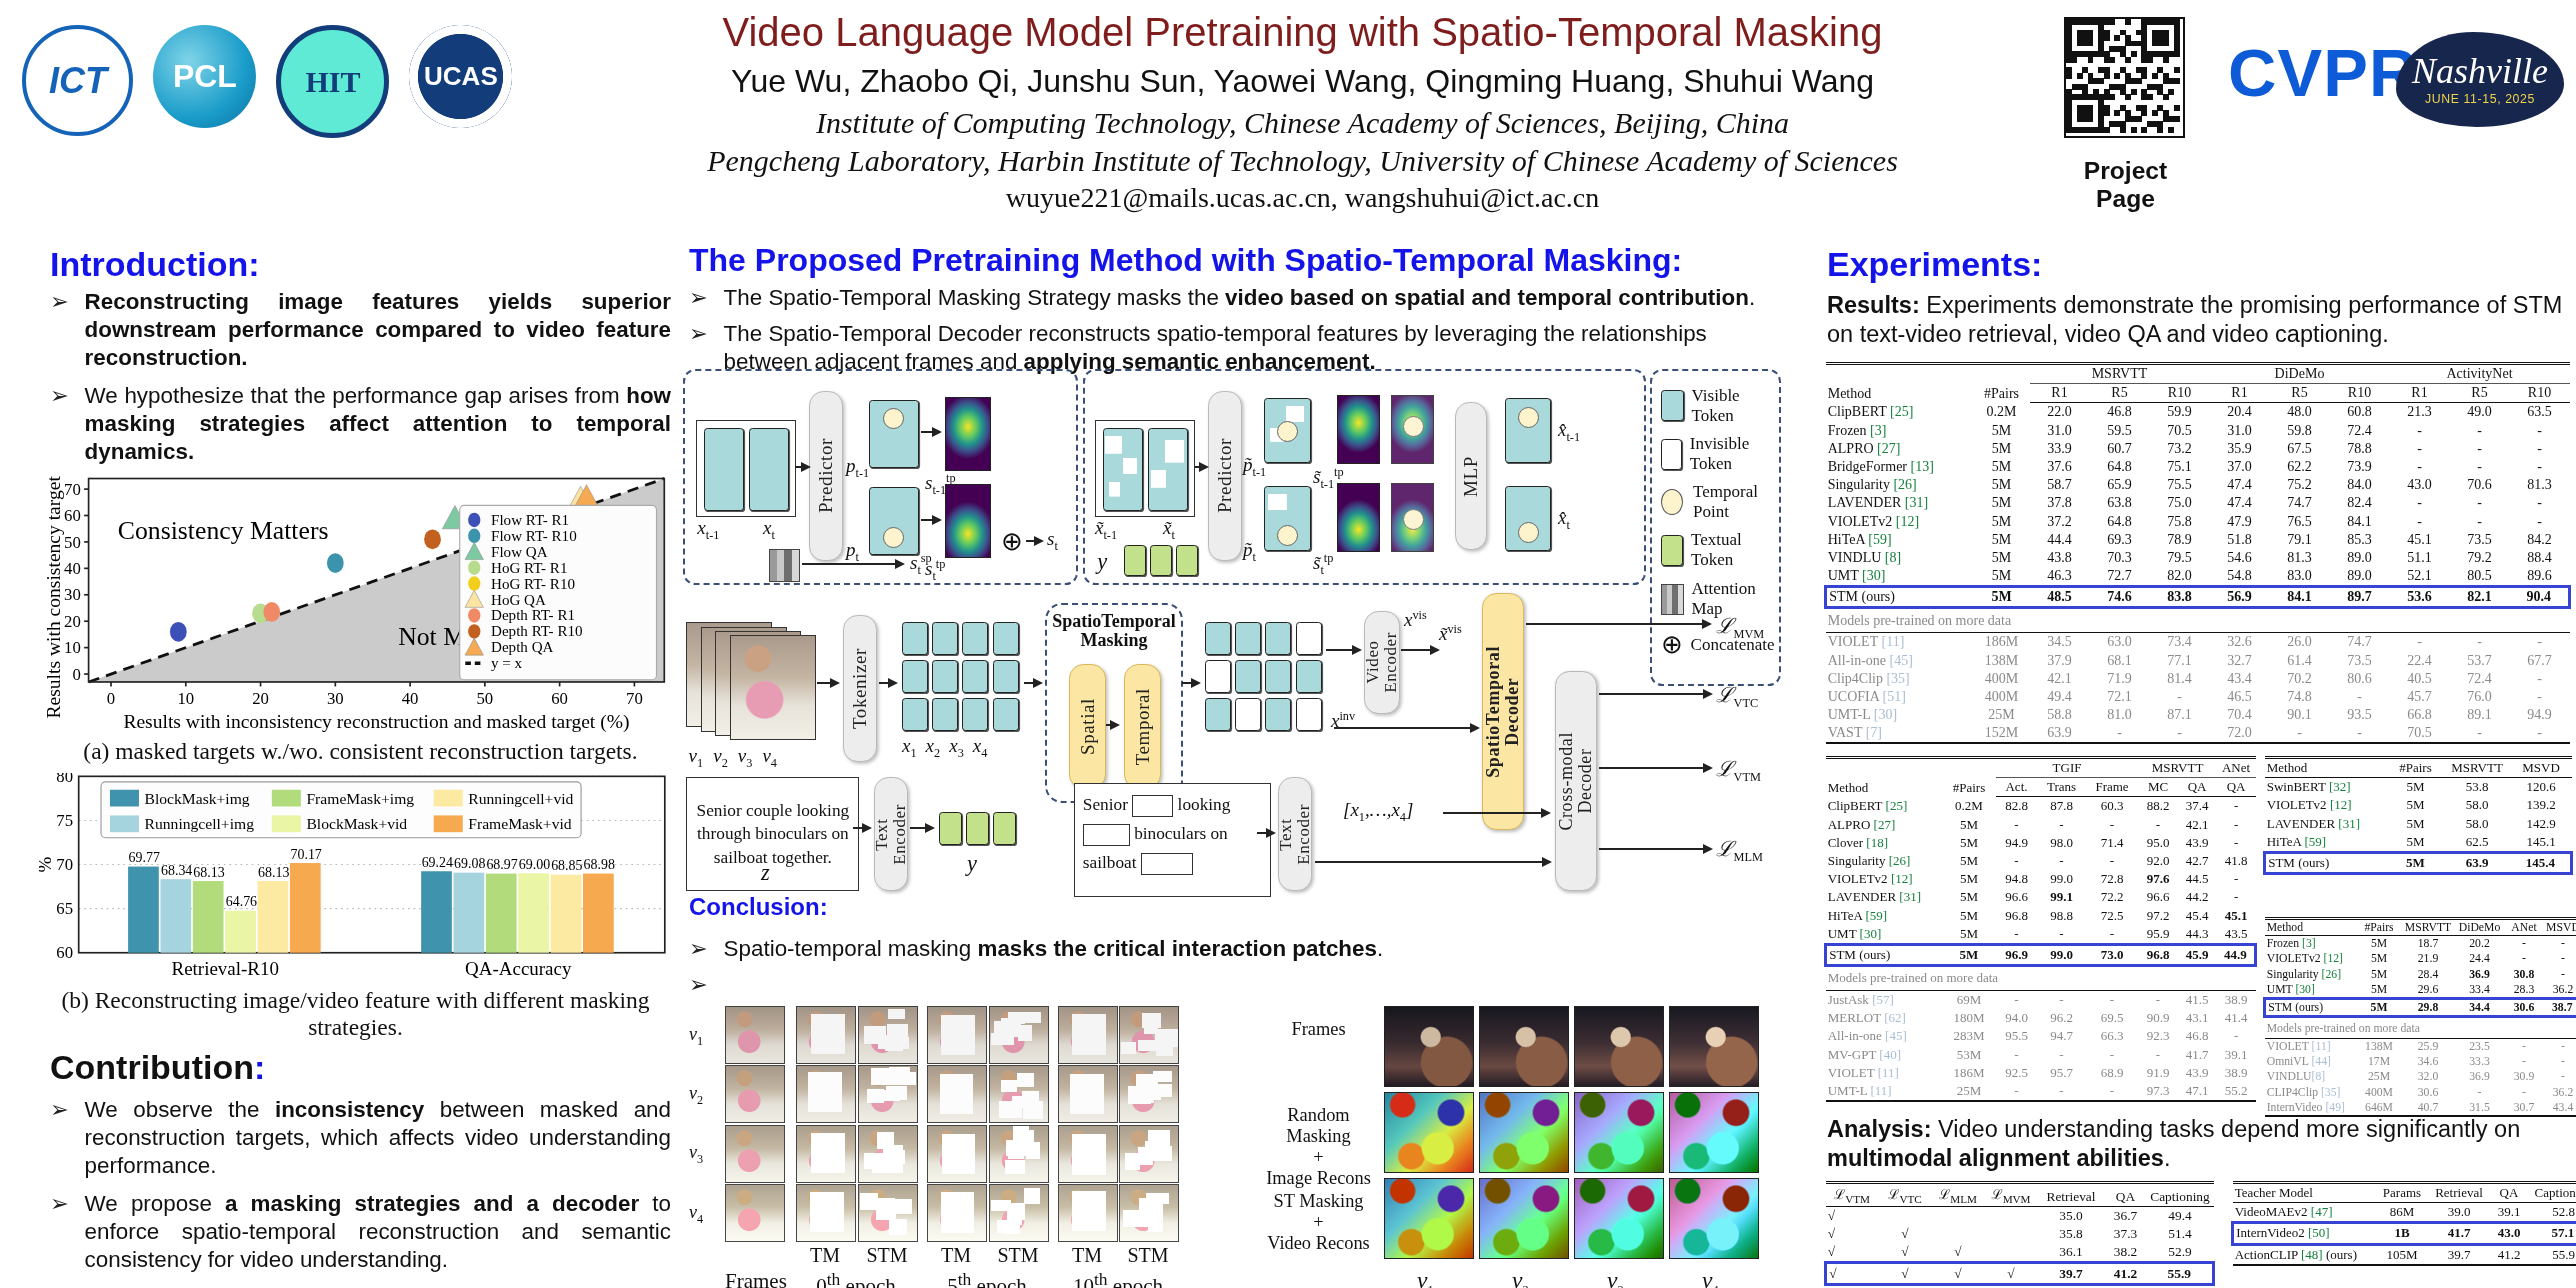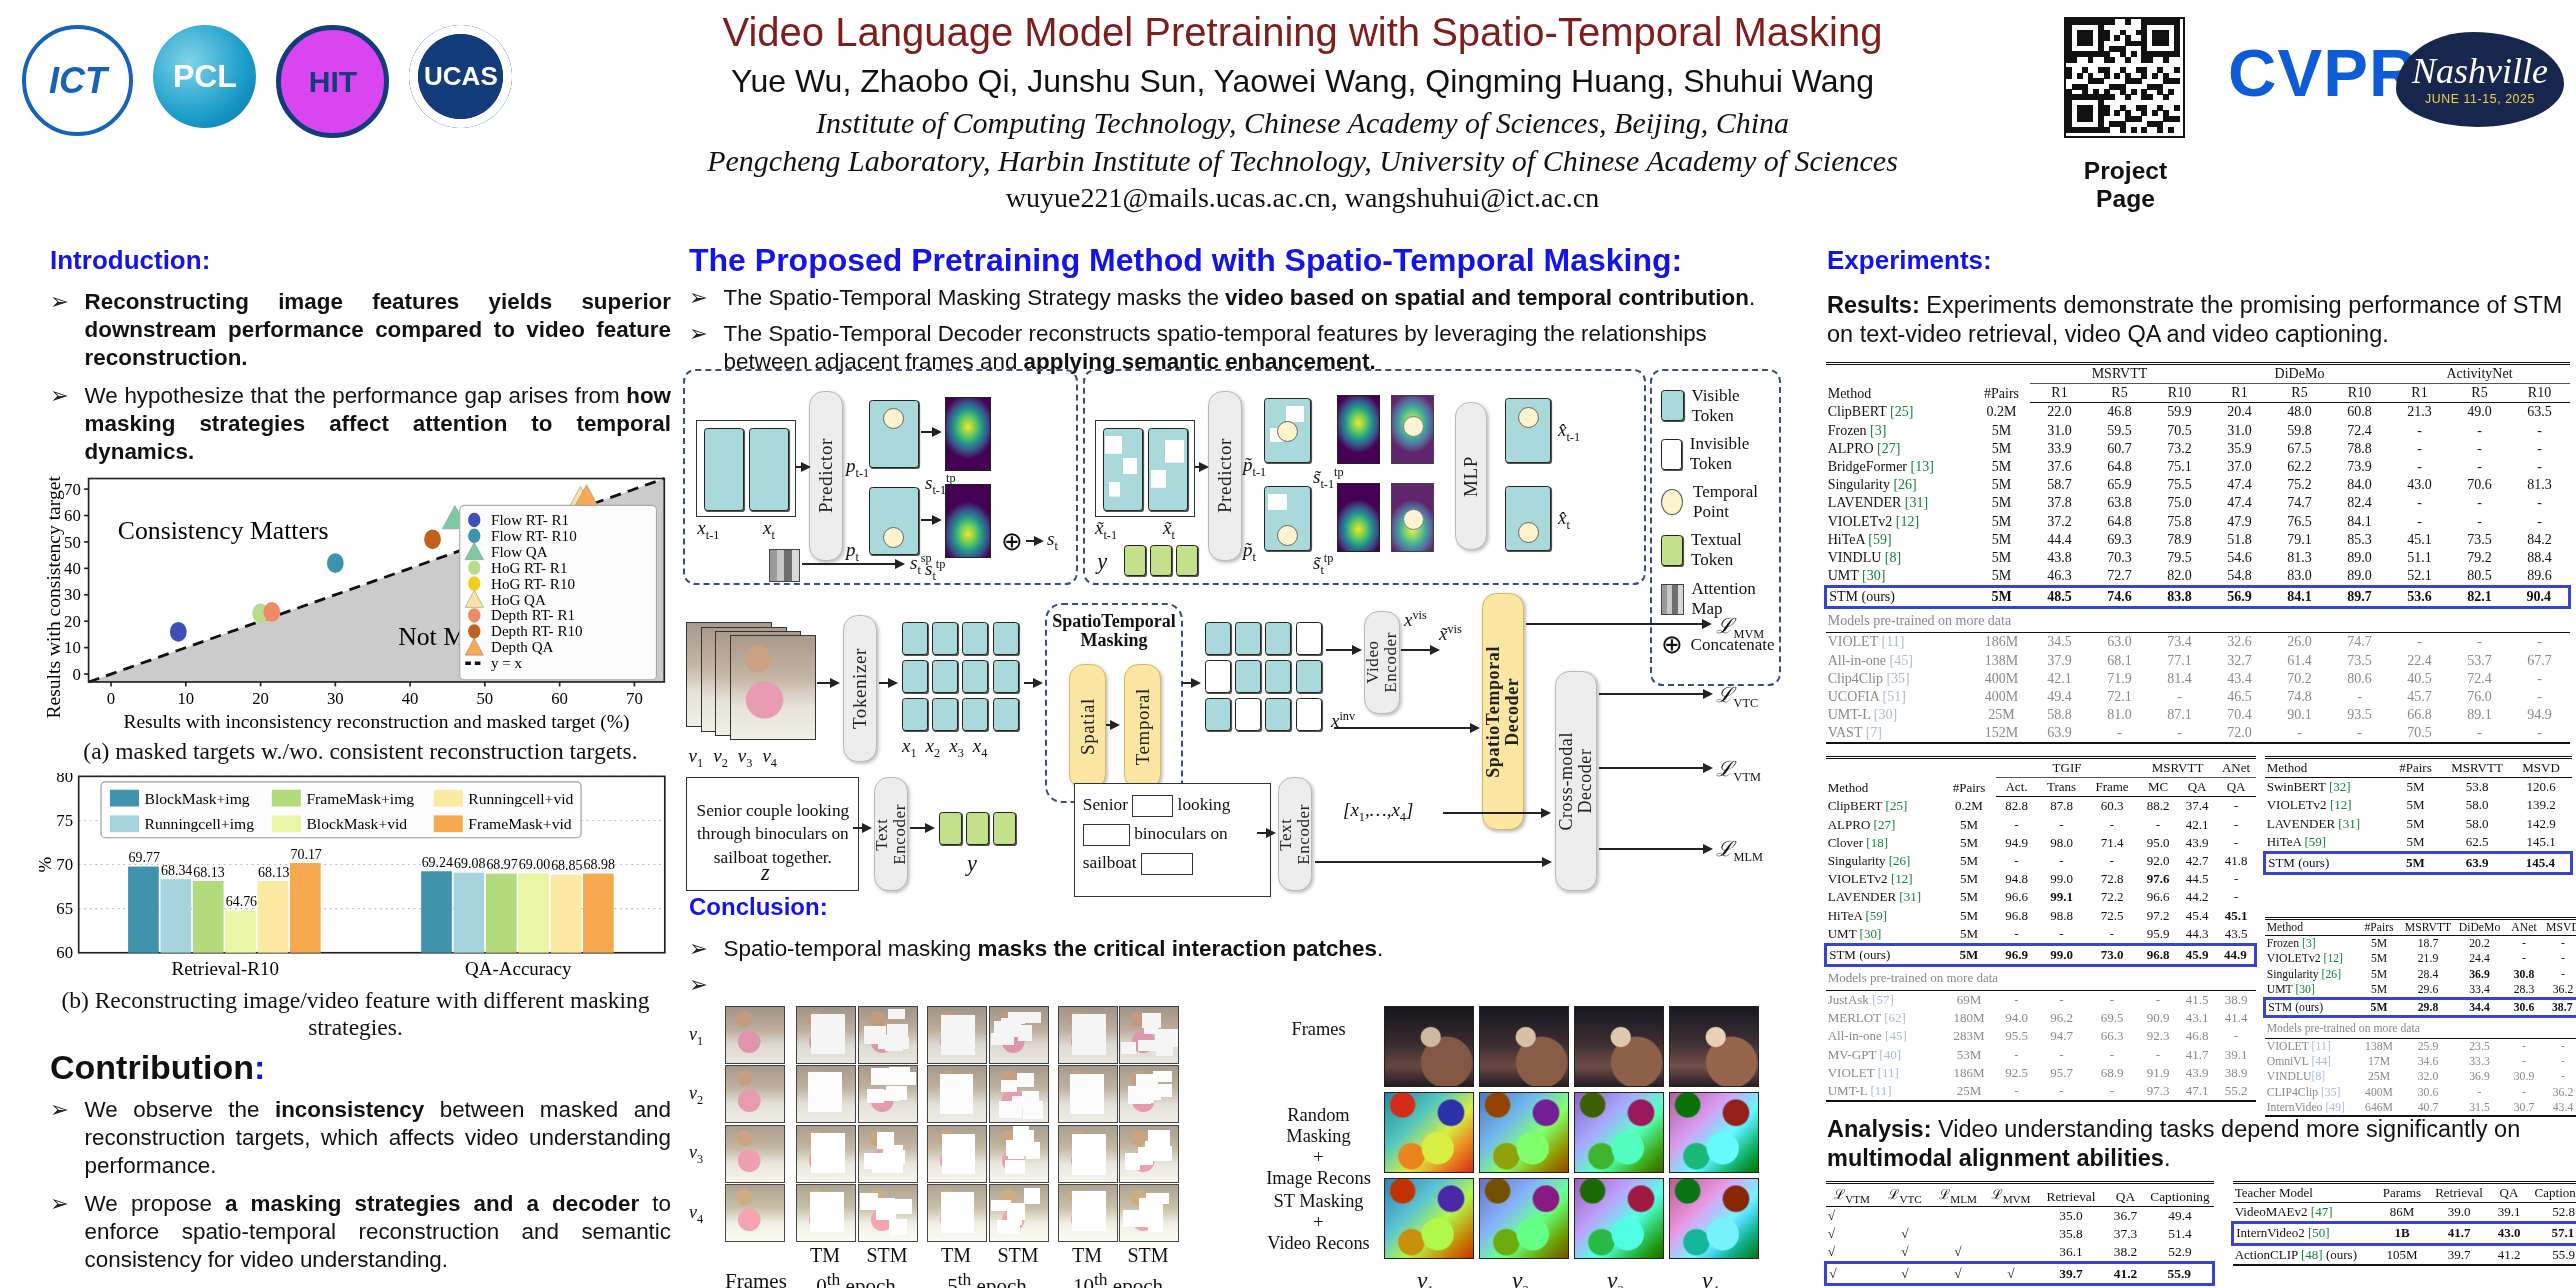--- a/index.html
+++ b/index.html
@@ -3,21 +3,21 @@
 <meta charset="utf-8">
 <style>
   html,body{margin:0;padding:0;background:#888;}
   #poster{position:relative;width:2576px;height:1288px;background:#ffffff;overflow:hidden;
           font-family:"Liberation Sans",sans-serif;color:#111;}
   .abs{position:absolute;}
   .serif{font-family:"Liberation Serif",serif;}
   .b{font-weight:bold;}
   .u{color:#1414ea;}
   .k{color:#111;}
-  .sec-h{font-size:26px;font-weight:bold;color:#1414ea;letter-spacing:0px;}
+  .sec-h{font-size:34px;font-weight:bold;color:#1414ea;letter-spacing:0px;}
   .bullet{display:flex;gap:10px;text-align:justify;}
   .bullet .gl{flex:0 0 24.6px;font-size:22.4px;line-height:28px;color:#222;}
   .bullet .bt{font-size:22.4px;line-height:28px;}
   .cap{font-size:23.5px;text-align:center;color:#111;}
   .cit{color:#15803d;}
   
   table.ptable{border-collapse:collapse;font-family:"Liberation Serif",serif;color:#111;
                border-top:3.4px double #111;border-bottom:2.2px solid #111;table-layout:fixed;}
   table.ptable th,table.ptable td{padding:1.1px 2.2px;text-align:center;font-weight:normal;white-space:nowrap;
                overflow:hidden;}
@@ -82,21 +82,21 @@
 
   <div class="abs" style="left:0;top:0;width:2576px;height:235px;">
 
     <div class="abs" style="left:22.4px;top:25px;display:flex;gap:20px;">
       <div style="width:103px;height:103px;border-radius:50%;border:4.5px solid #1463b8;display:flex;align-items:center;justify-content:center;background:#fff;">
         <span style="font-size:36px;font-weight:bold;font-style:italic;color:#1463b8;">ICT</span>
       </div>
       <div style="width:103px;height:103px;border-radius:50%;background:radial-gradient(circle at 35% 35%,#7fd4e8,#1a9cc9 60%,#0c6fa0);display:flex;align-items:center;justify-content:center;">
         <span style="font-size:32px;font-weight:bold;color:#fff;">PCL</span>
       </div>
-      <div style="width:103px;height:103px;border-radius:50%;border:5.6px solid #123d7a;display:flex;align-items:center;justify-content:center;background:#d946ef;">
+      <div style="width:103px;height:103px;border-radius:50%;border:5.6px solid #123d7a;display:flex;align-items:center;justify-content:center;background:#5eead4;font-family:Liberation Serif, serif;">
         <span style="font-size:30px;font-weight:bold;color:#123d7a;">HIT</span>
       </div>
       <div style="width:103px;height:103px;border-radius:50%;background:radial-gradient(circle,#123d7a 58%,#fff 59% 70%,#123d7a 71%);display:flex;align-items:center;justify-content:center;">
         <span style="font-size:26px;font-weight:bold;color:#fff;">UCAS</span>
       </div>
     </div>
 
     <div class="abs" style="left:587px;top:10px;width:1431px;text-align:center;">
       <div style="font-size:40px;color:#7f1d1d;">Video Language Model Pretraining with Spatio-Temporal Masking</div>
       <div style="font-size:32px;margin-top:7.8px;">Yue Wu, Zhaobo Qi, Junshu Sun, Yaowei Wang, Qingming Huang, Shuhui Wang</div>

